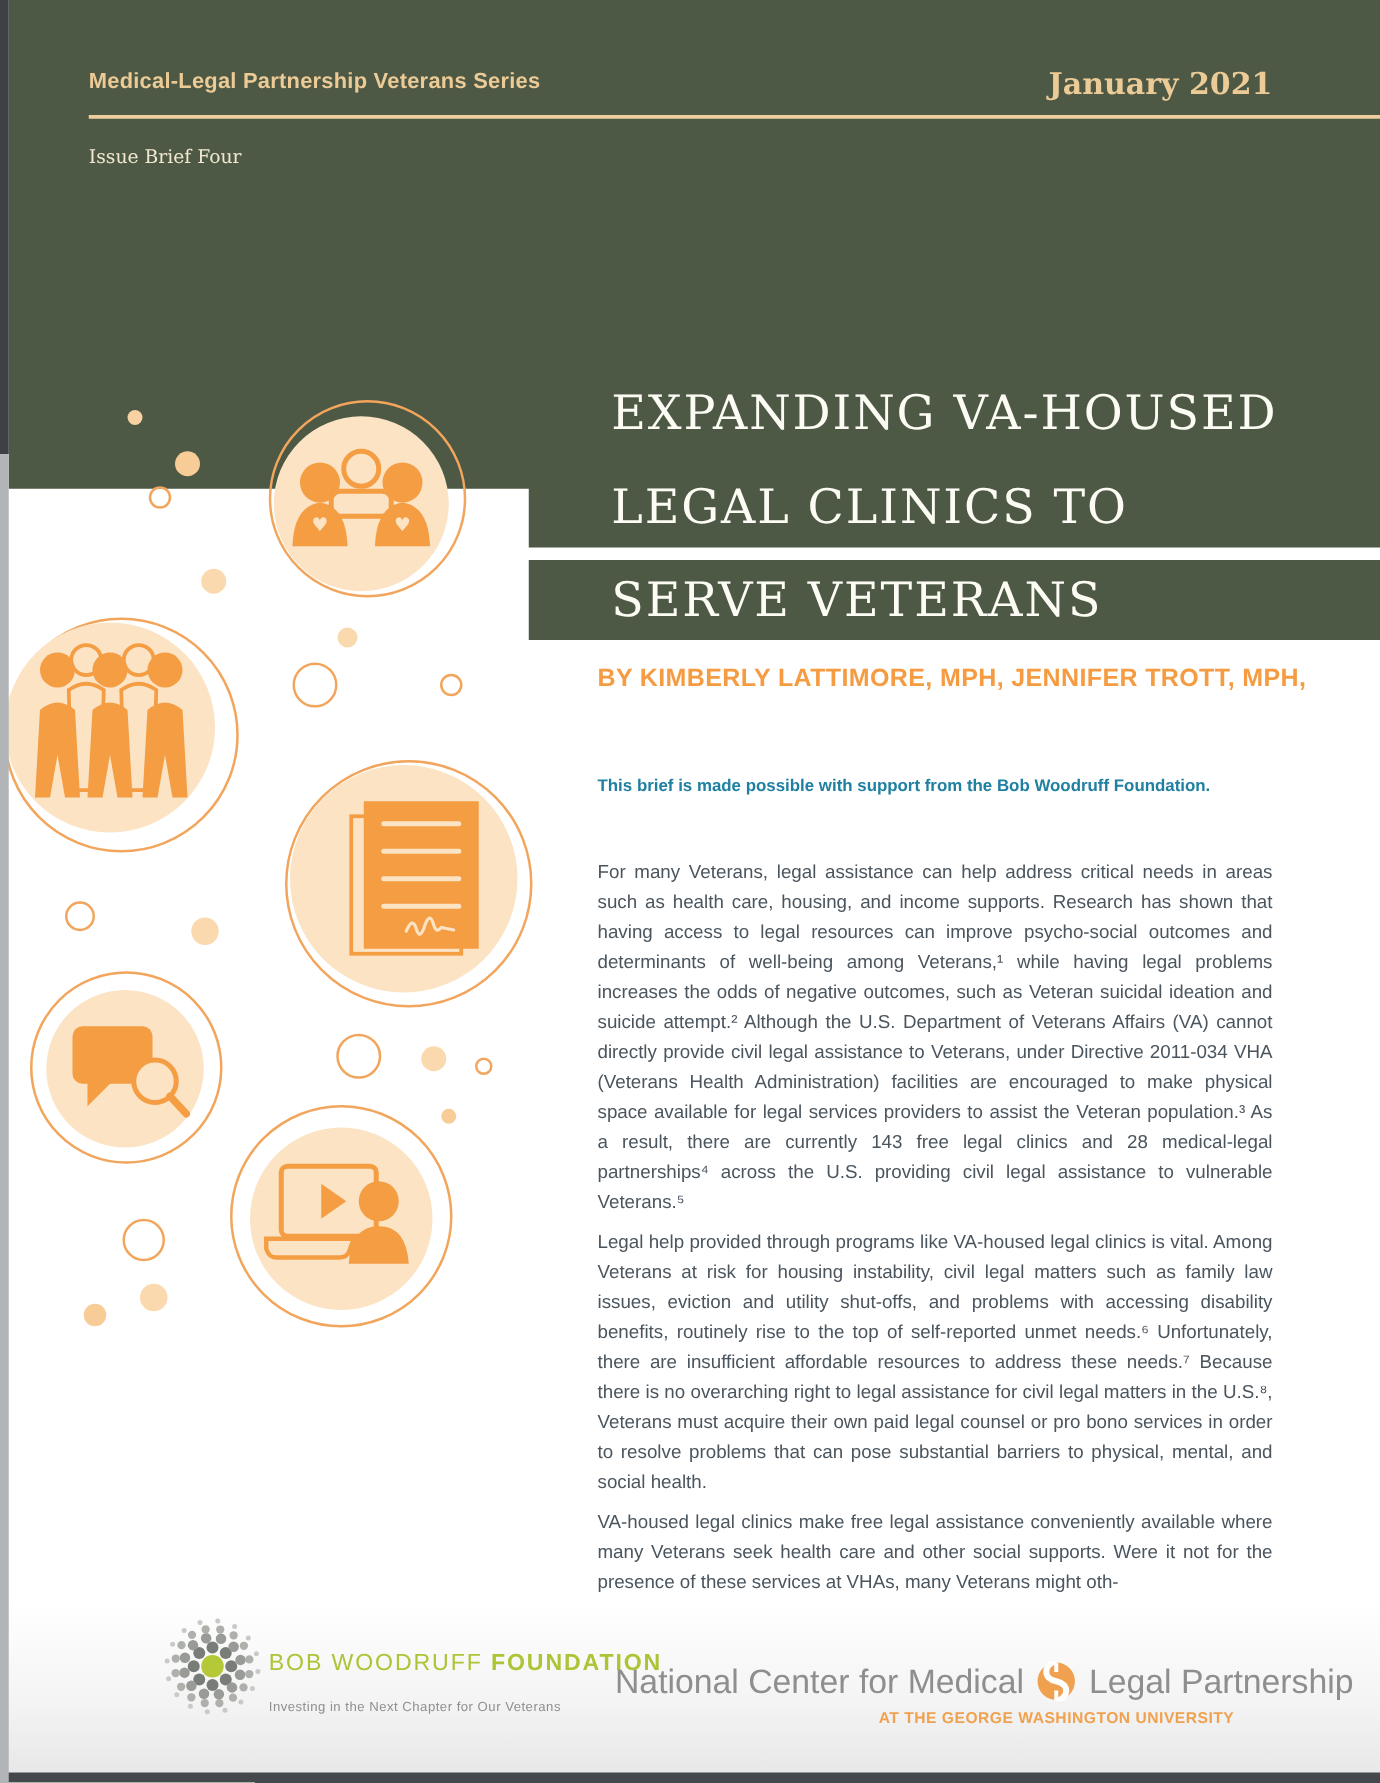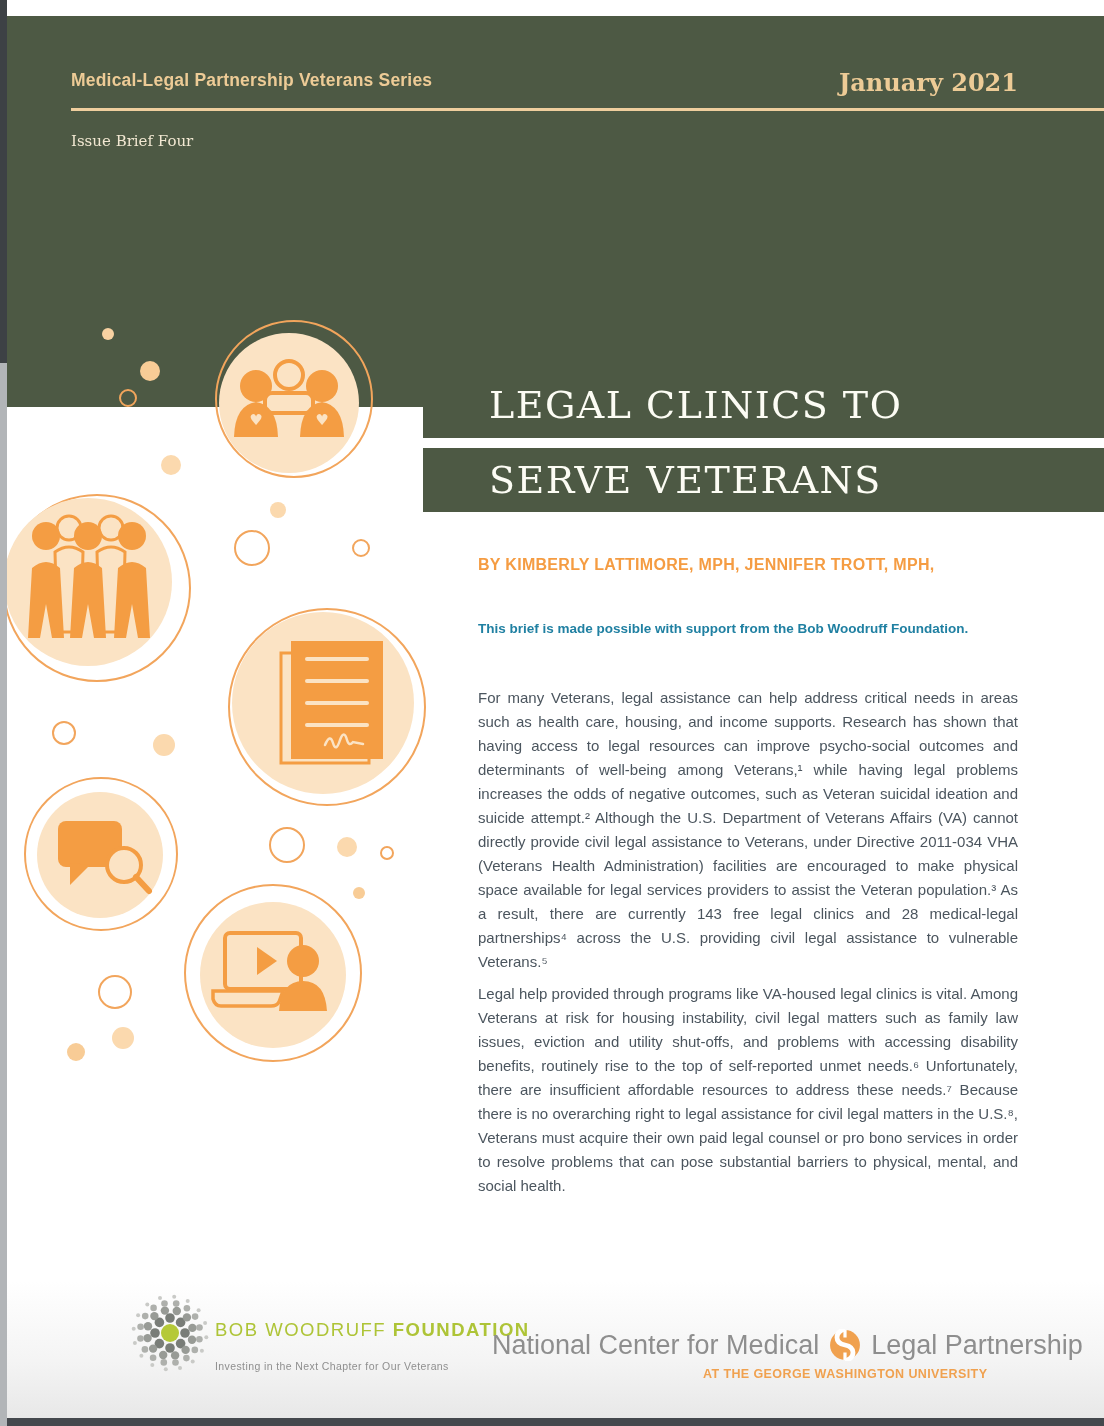--- a/index.html
+++ b/index.html
@@ -2,41 +2,41 @@
 <html><head>
 <meta charset="utf-8">
 <style>
   html,body{margin:0;padding:0;background:#888;}
   .page{position:relative;width:1104px;height:1426px;background:#ffffff;overflow:hidden;
         font-family:"Liberation Sans",sans-serif;margin:0 auto;}
   
   .left-strip{position:absolute;left:0;top:0;width:7px;height:100%;
       background:linear-gradient(to bottom,#3d4145 0,#3d4145 363px,#b2b5b8 363px,#b2b5b8 100%);z-index:6;}
   
-  .green-header{position:absolute;left:7px;top:0;right:0;height:391px;background:#4d5944;z-index:1;margin-top:16px;}
+  .green-header{position:absolute;left:7px;top:0;right:0;height:391px;background:#4d5944;z-index:1;}
   .series{position:absolute;left:64px;top:54px;font-size:17.5px;font-weight:bold;
       color:#edcb96;letter-spacing:.2px;}
   .date{position:absolute;right:86px;top:52px;font-family:"DejaVu Serif",serif;font-weight:bold;
       font-size:24px;color:#edcb96;}
   .divider{position:absolute;left:64px;right:0;top:92px;height:3px;background:#efce9e;}
   .issue{position:absolute;left:64px;top:116px;font-family:"DejaVu Serif",serif;
       font-size:15px;color:#f2e8d2;}
   
   .decor{position:absolute;left:0;top:0;z-index:2;pointer-events:none;}
   
   .title-line1{position:absolute;left:489px;top:308px;z-index:4;
       font-family:"DejaVu Serif",serif;font-size:38px;color:#fcfcf4;letter-spacing:1.5px;white-space:nowrap;}
   .bar{position:absolute;left:423px;right:0;background:#4d5944;z-index:3;}
   .bar2{top:372px;height:66px;}
   .bar3{top:448px;height:64px;}
   .bar .t{position:absolute;left:66px;top:0;height:100%;display:flex;align-items:center;
       font-family:"DejaVu Serif",serif;font-size:38px;color:#fcfcf4;letter-spacing:1.5px;white-space:nowrap;}
   
-  .byline{position:absolute;left:478px;top:552px;z-index:4;color:#f59c42;font-weight:bold;
-      font-size:16px;line-height:26px;letter-spacing:.3px;}
+  .byline{position:absolute;left:478px;top:530px;z-index:4;color:#f59c42;font-weight:bold;
+      font-size:20px;line-height:26px;letter-spacing:.3px;}
   .support{position:absolute;left:478px;top:621px;z-index:4;color:#2080a2;font-weight:bold;
       font-size:13.5px;}
   
   .body-col{position:absolute;left:478px;top:686px;width:540px;z-index:4;color:#4b555e;
       font-size:15px;line-height:24px;text-align:justify;
       font-family:"Liberation Sans","DejaVu Sans",sans-serif;}
   .body-col p{margin:0 0 8px 0;}
   
   .footer{position:absolute;left:0;right:0;bottom:0;height:145px;z-index:5;
       background:linear-gradient(to bottom,#ffffff 0%,#f4f4f4 55%,#e6e6e6 100%);}
@@ -156,35 +156,37 @@
       <g transform="translate(273,975)">
         <rect x="-48" y="-42" width="76" height="56" rx="5" fill="none" stroke="#f49d43" stroke-width="4"></rect>
         <path d="M-60 16 L10 16 L6 27 Q4 31 -2 31 L-52 31 Q-58 31 -60 24 Z" fill="none" stroke="#f49d43" stroke-width="3.5"></path>
         <path d="M-16 -28 L4 -14 L-16 0 Z" fill="#f49d43"></path>
         <circle cx="30" cy="-14" r="16" fill="#f49d43"></circle>
         <path d="M6 36 Q8 6 30 6 Q52 6 54 36 Z" fill="#f49d43"></path>
       </g>
     </g>
   </svg>
 
+  <div class="title-line1">EXPANDING VA-HOUSED</div>
   <div class="bar bar2">
     <div class="t">LEGAL CLINICS TO</div>
   </div>
   <div class="bar bar3">
     <div class="t">SERVE VETERANS</div>
   </div>
 
   <div class="byline">
     <div>BY KIMBERLY LATTIMORE, MPH, JENNIFER TROTT, MPH,</div>
   </div>
   <div class="support">This brief is made possible with support from the Bob Woodruff Foundation.</div>
 
   <div class="body-col">
     <p>For many Veterans, legal assistance can help address critical needs in areas such as health care, housing, and income supports. Research has shown that having access to legal resources can improve psycho-social outcomes and determinants of well-being among Veterans,¹ while having legal problems increases the odds of negative outcomes, such as Veteran suicidal ideation and suicide attempt.² Although the U.S. Department of Veterans Affairs (VA) cannot directly provide civil legal assistance to Veterans, under Directive 2011-034 VHA (Veterans Health Administration) facilities are encouraged to make physical space available for legal services providers to assist the Veteran population.³ As a result, there are currently 143 free legal clinics and 28 medical-legal partnerships⁴ across the U.S. providing civil legal assistance to vulnerable Veterans.⁵</p>
     <p>Legal help provided through programs like VA-housed legal clinics is vital. Among Veterans at risk for housing instability, civil legal matters such as family law issues, eviction and utility shut-offs, and problems with accessing disability benefits, routinely rise to the top of self-reported unmet needs.⁶ Unfortunately, there are insufficient affordable resources to address these needs.⁷ Because there is no overarching right to legal assistance for civil legal matters in the U.S.⁸, Veterans must acquire their own paid legal counsel or pro bono services in order to resolve problems that can pose substantial barriers to physical, mental, and social health.</p>
+    <p>VA-housed legal clinics make free legal assistance conveniently available where many Veterans seek health care and other social supports. Were it not for the presence of these services at VHAs, many Veterans might oth-</p>
   </div>
 
   <div class="footer">
     <svg class="bwf-logo" width="80" height="80" viewBox="-40 -40 80 80">
       <g>
           <circle cx="0" cy="0" r="9" fill="#b5c938"></circle>
           <circle cx="15.0" cy="0.0" r="4.8" fill="#797d78"></circle>
           <circle cx="10.6" cy="10.6" r="4.8" fill="#797d78"></circle>
           <circle cx="0.0" cy="15.0" r="4.8" fill="#797d78"></circle>
           <circle cx="-10.6" cy="10.6" r="4.8" fill="#797d78"></circle>

